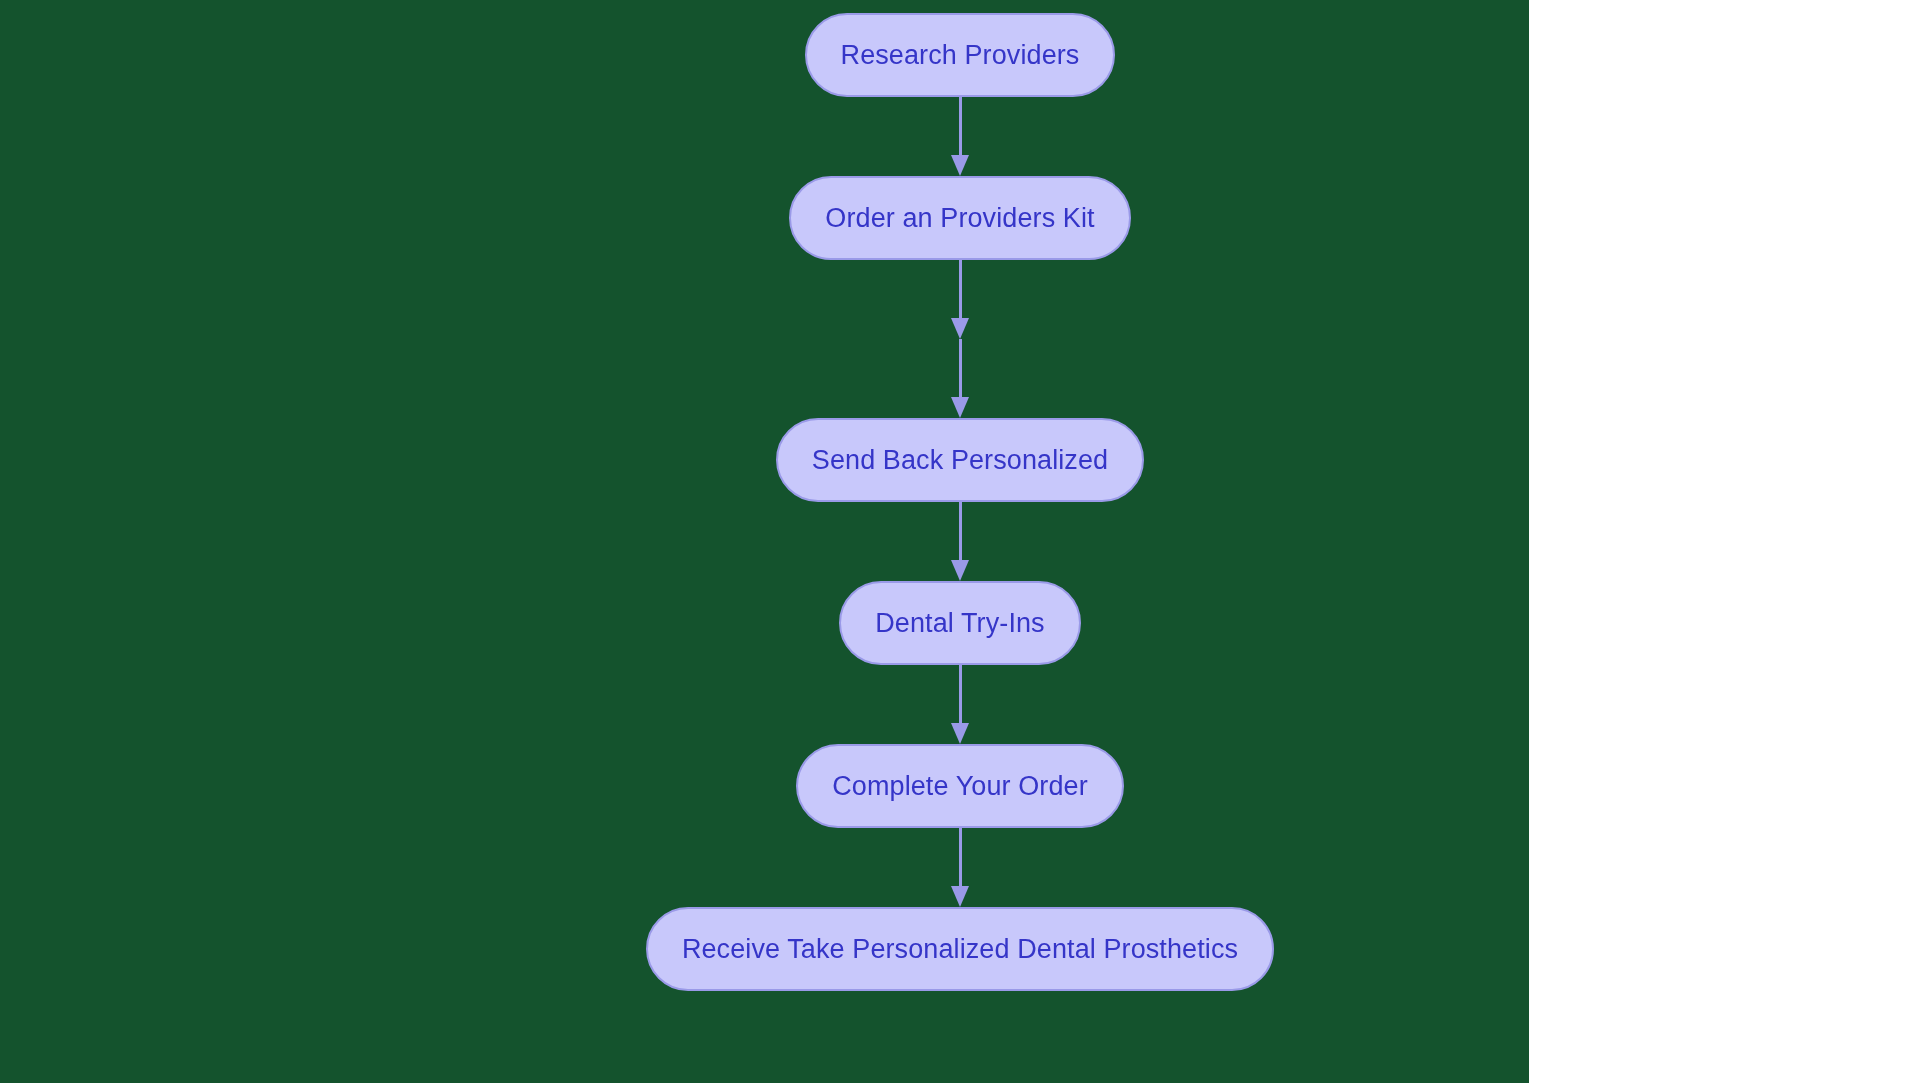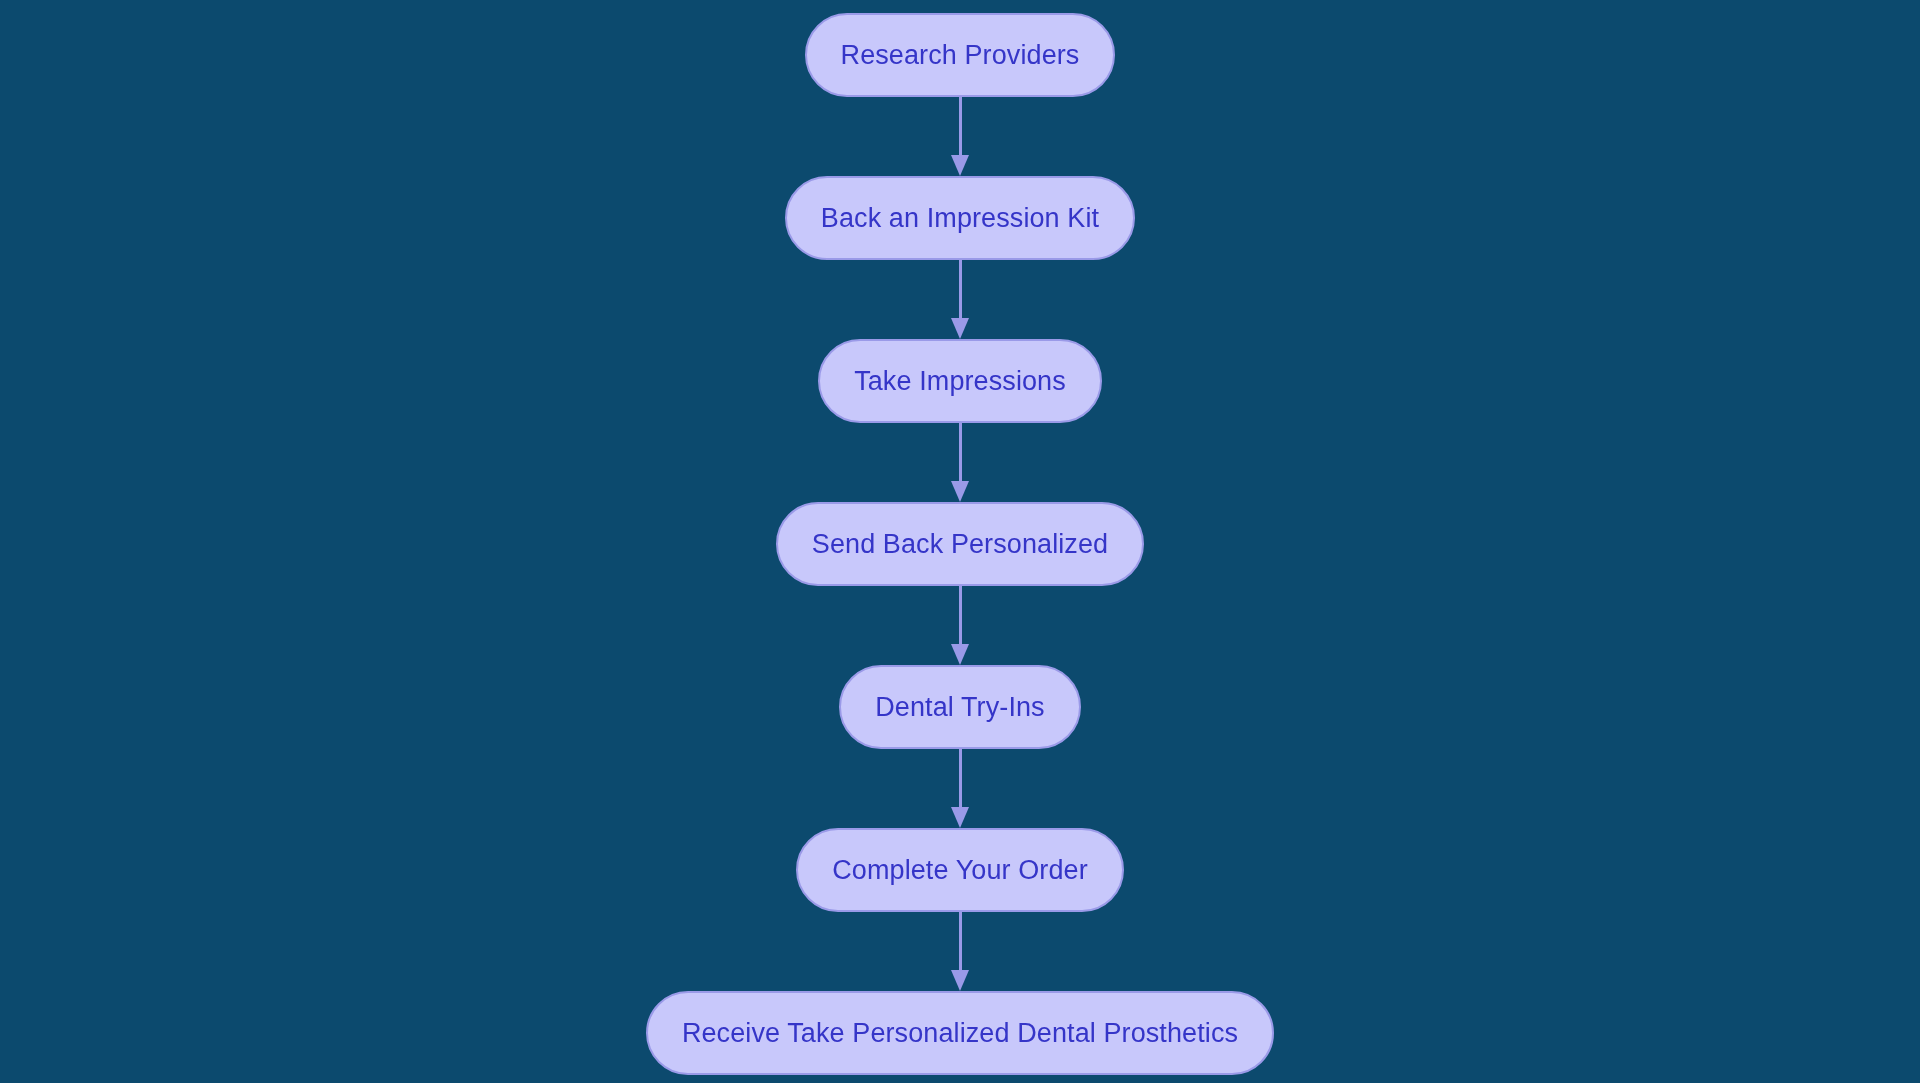--- a/index.html
+++ b/index.html
@@ -10,23 +10,23 @@
   }
   body {
     width: 1920px;
     height: 1083px;
     font-family: "Liberation Sans", sans-serif;
     overflow: hidden;
   }
 
   #flow-canvas {
     position: relative;
-    width: 1920px;
+    width: 1529px;
     height: 1083px;
-    background: #0c4a6e;
+    background: #14532d;
   }
 
   
   .flow-column {
     position: absolute;
     left: 0;
     top: 0;
     width: 1920px;
     height: 1083px;
     display: flex;
@@ -99,31 +99,28 @@
     <div class="node">
       <span class="node-label">Research Providers</span>
     </div>
 
     <div class="connector">
       <div class="connector-line"></div>
       <div class="connector-arrowhead"></div>
     </div>
 
     <div class="node">
-      <span class="node-label">Back an Impression Kit</span>
+      <span class="node-label">Order an Providers Kit</span>
     </div>
 
     <div class="connector">
       <div class="connector-line"></div>
       <div class="connector-arrowhead"></div>
     </div>
 
-    <div class="node">
-      <span class="node-label">Take Impressions</span>
-    </div>
 
     <div class="connector">
       <div class="connector-line"></div>
       <div class="connector-arrowhead"></div>
     </div>
 
     <div class="node">
       <span class="node-label">Send Back Personalized</span>
     </div>
 

